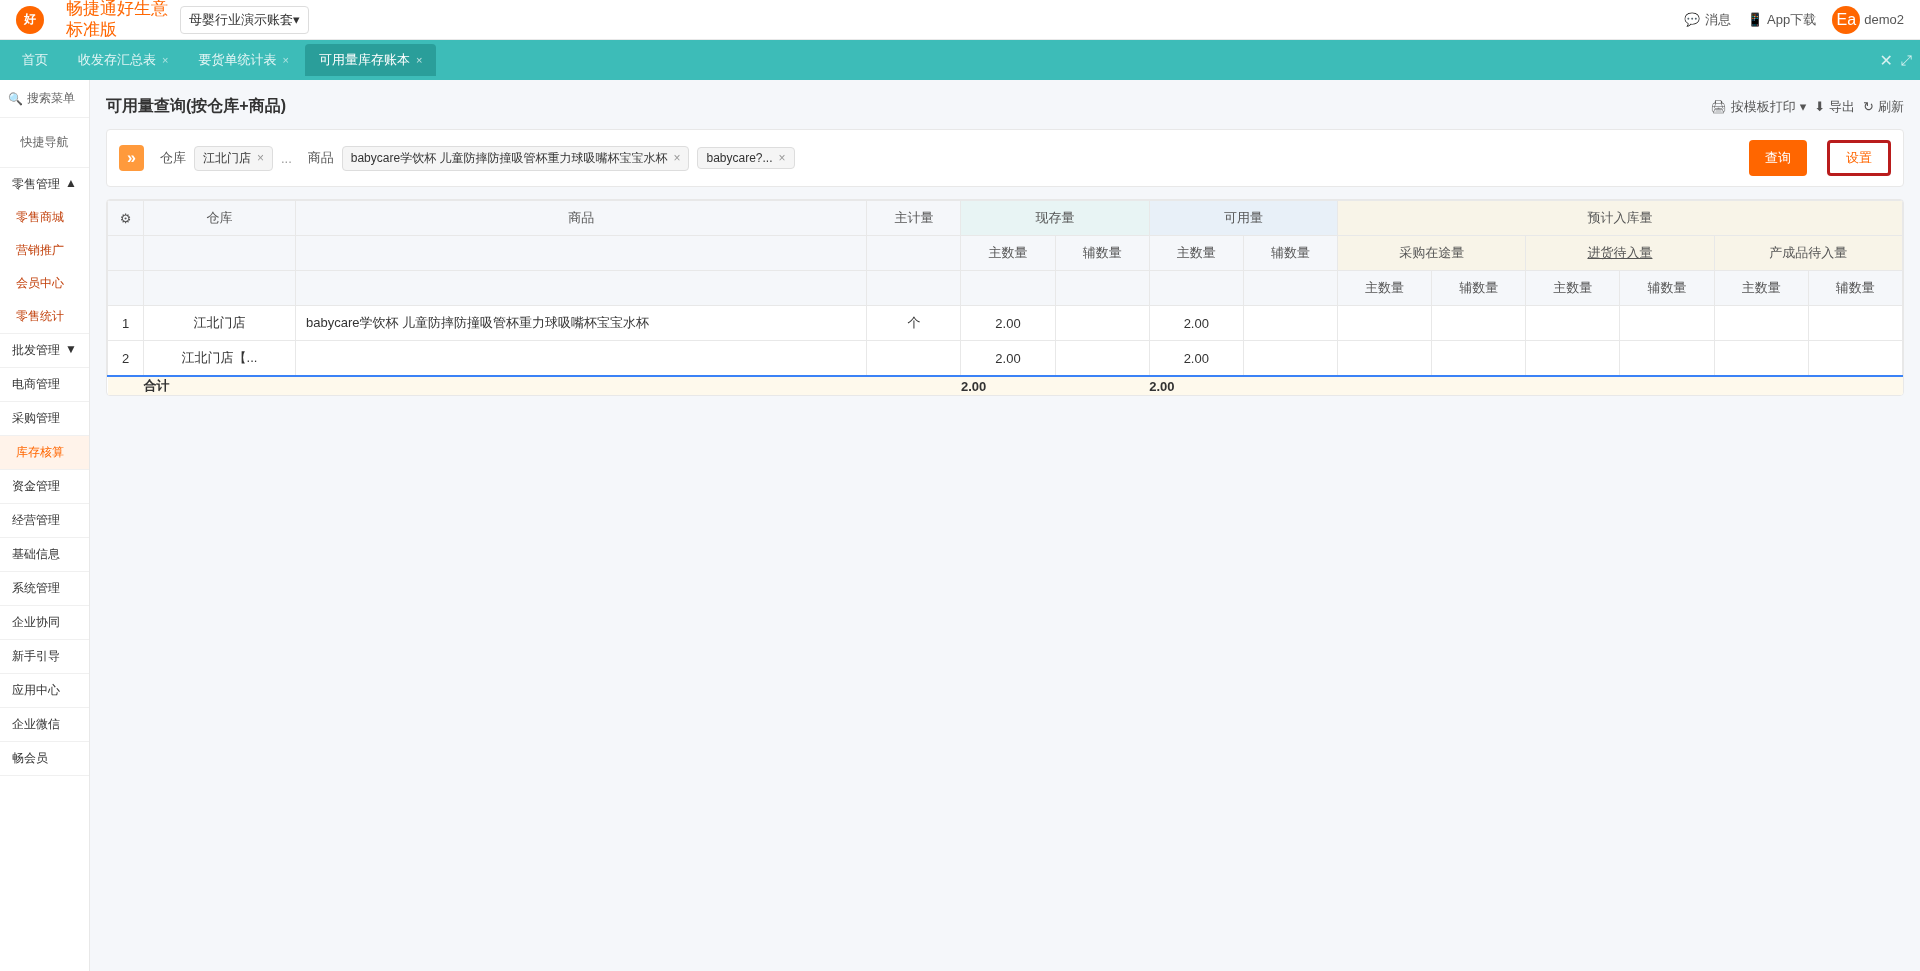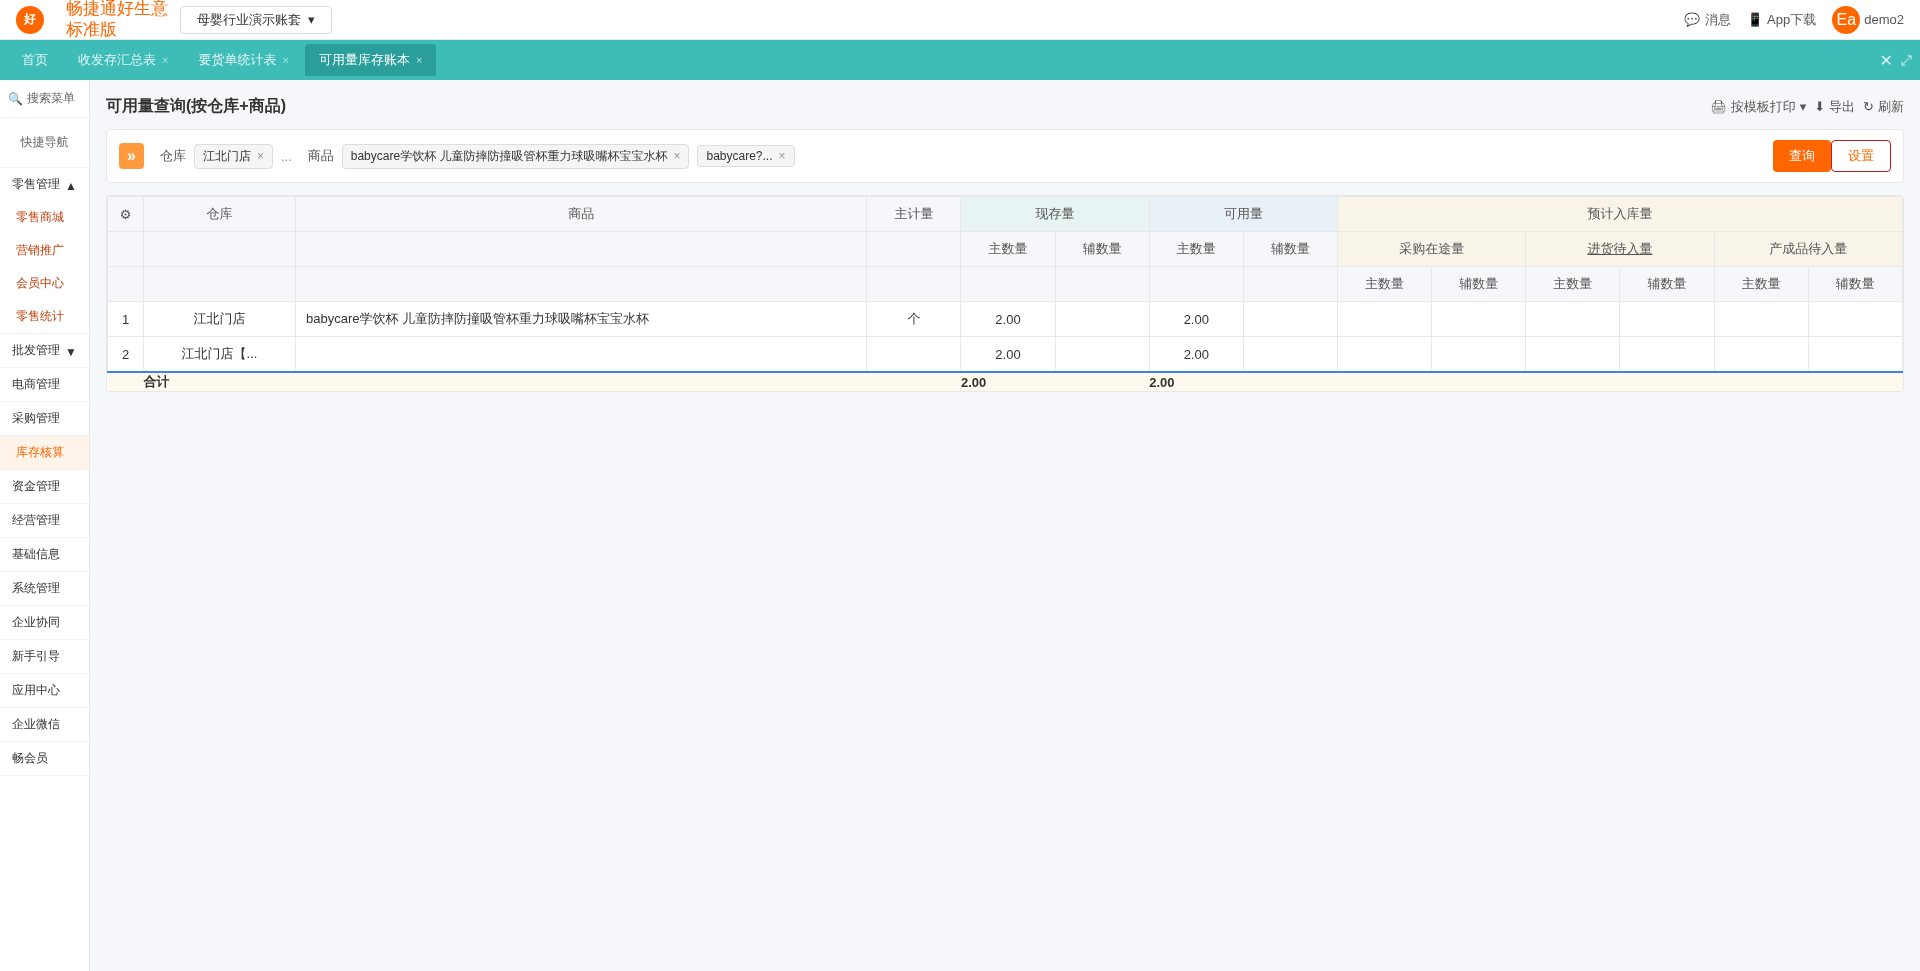--- a/index.html
+++ b/index.html
@@ -13,21 +13,21 @@
       align-items: center;
       justify-content: space-between;
       padding: 0 16px;
       border-bottom: 1px solid #e8e8e8;
       flex-shrink: 0;
     }
     .top-bar-left { display: flex; align-items: center; gap: 12px; }
     .logo-area { display: flex; align-items: center; gap: 6px; }
     .logo-icon { width: 28px; height: 28px; background: #ff6600; border-radius: 50%; display: flex; align-items: center; justify-content: center; color: white; font-size: 12px; font-weight: bold; }
     .logo-text { font-size: 17px; color: #ff6600; line-height: 1.2; margin-left: 16px; }
-    .org-selector { display: flex; align-items: center; gap: 7px; font-size: 13px; color: #333; cursor: pointer; padding: 4px 16px; border: 1px solid #ddd; border-radius: 4px; background: #fff; }
+    .org-selector { display: flex; align-items: center; gap: 0; font-size: 13px; color: #333; cursor: pointer; padding: 4px 8px; border: 1px solid #ddd; border-radius: 4px; background: #fff; }
     .top-bar-right { display: flex; align-items: center; gap: 16px; font-size: 13px; color: #555; }
     .top-bar-right-item { display: flex; align-items: center; gap: 4px; cursor: pointer; }
     .avatar { width: 28px; height: 28px; border-radius: 50%; background: #ff6600; color: white; display: flex; align-items: center; justify-content: center; font-size: 16px; }
 
     
     .nav-tabs {
       background: #3dbcb8;
       height: 40px;
       display: flex;
       align-items: center;
@@ -89,21 +89,21 @@
       color: #666;
       cursor: pointer;
     }
     .sidebar-section { border-bottom: 1px solid #f0f0f0; }
     .sidebar-section-header {
       padding: 8px 12px;
       font-size: 12px;
       color: #333;
       font-weight: 500;
       display: flex;
-      align-items: flex-end;
+      align-items: flex-start;
       justify-content: space-between;
       cursor: pointer;
     }
     .sidebar-item {
       padding: 8px 16px;
       font-size: 12px;
       color: #c2410c;
       cursor: pointer;
       display: block;
     }
@@ -165,34 +165,34 @@
       gap: 4px;
       background: #f5f5f5;
       border: 1px solid #ddd;
       border-radius: 4px;
       padding: 3px 8px;
       font-size: 12px;
       color: #333;
     }
     .filter-value .remove-tag { cursor: pointer; color: #999; margin-left: 2px; }
     .filter-more { color: #999; font-size: 13px; cursor: pointer; }
-    .filter-actions { margin-left: auto; display: flex; gap: 0; }
+    .filter-actions { margin-left: auto; display: flex; gap: 20px; }
     .btn-query {
       background: #ff6600;
       color: white;
       border: none;
       border-radius: 4px;
       padding: 6px 16px;
       font-size: 13px;
       cursor: pointer;
     }
     .btn-settings {
       background: #fff;
       color: #ff6600;
-      border: 1px solid #b91c1c;
+      border: 3px solid #b91c1c;
       border-radius: 4px;
       padding: 6px 16px;
       font-size: 13px;
       cursor: pointer;
     }
 
     
     .table-container {
       background: #fff;
       border: 1px solid #e8e8e8;

